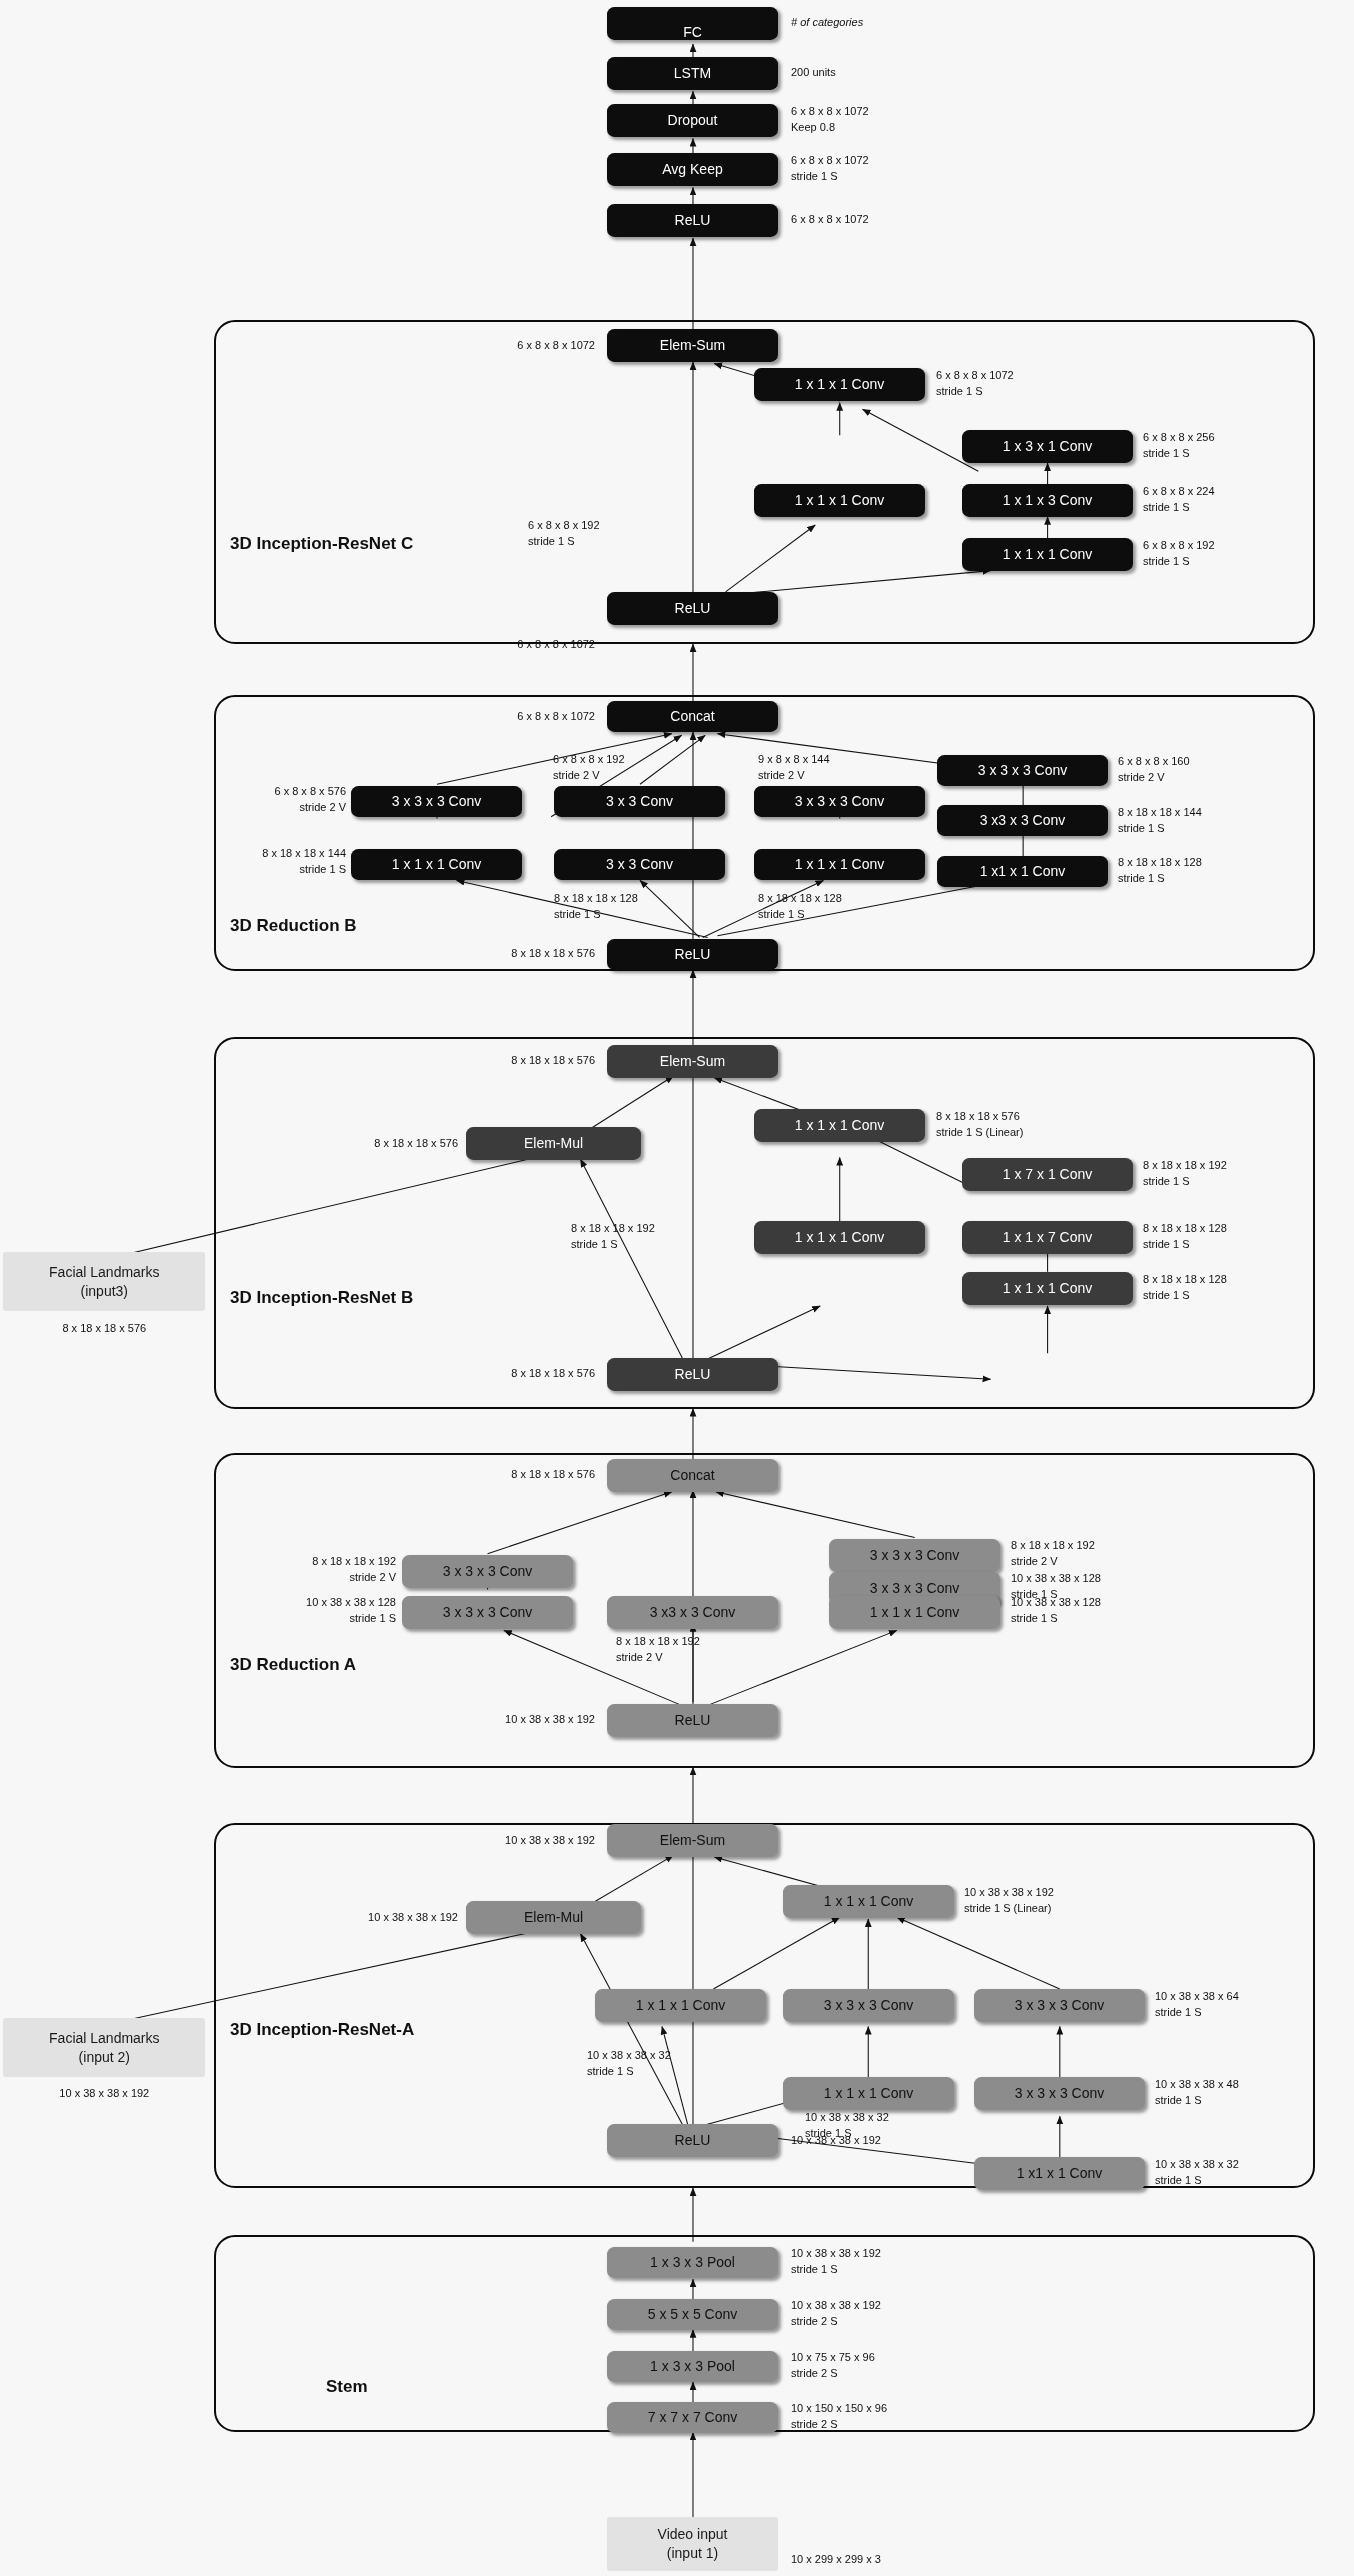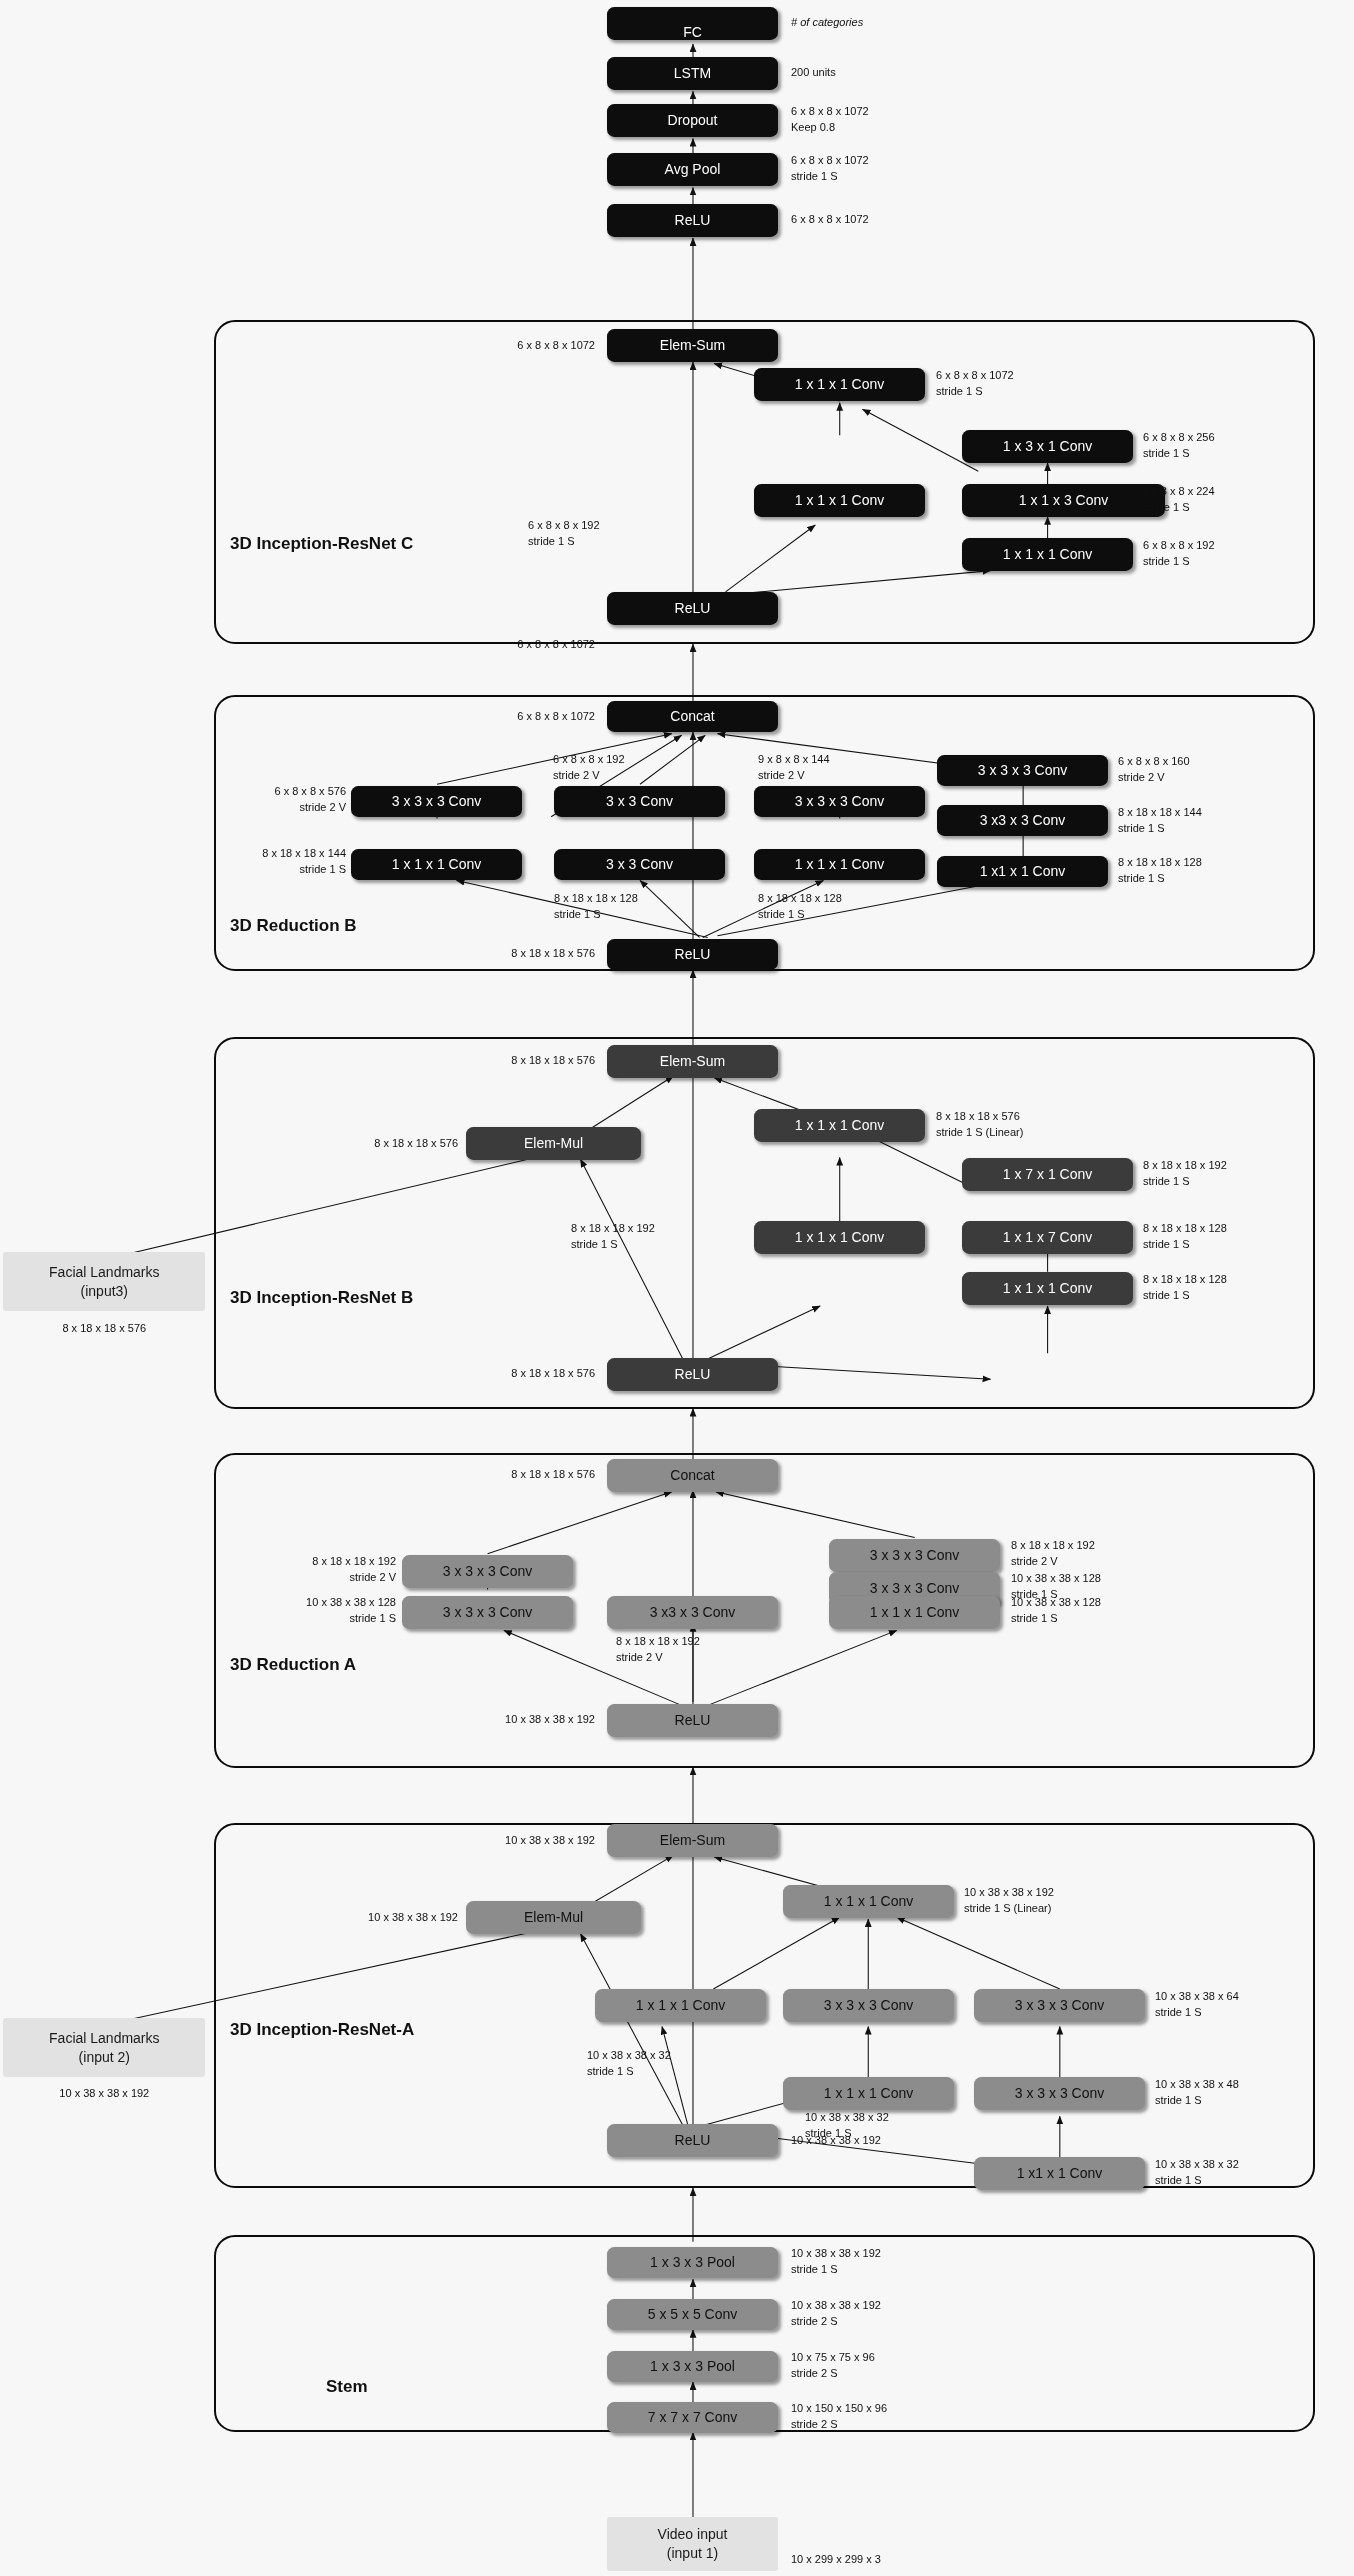--- a/index.html
+++ b/index.html
@@ -183,21 +183,21 @@
   </div>
   <div class="ann" style="left:791px; top:65px;">200 units</div>
 
   <div class="node n-black" style="left:607px; top:104px; width:171px; height:33px;">
     <span>Dropout</span>
   </div>
   <div class="ann" style="left:791px; top:104px; white-space:pre;">6 x 8 x 8 x 1072
 Keep 0.8</div>
 
   <div class="node n-black" style="left:607px; top:153px; width:171px; height:33px;">
-    <span>Avg Pool</span>
+    <span>Avg Keep</span>
   </div>
   <div class="ann" style="left:791px; top:153px; white-space:pre;">6 x 8 x 8 x 1072
 stride 1 S</div>
 
   <div class="node n-black" style="left:607px; top:204px; width:171px; height:33px;">
     <span>ReLU</span>
   </div>
   <div class="ann" style="left:791px; top:212px;">6 x 8 x 8 x 1072</div>
 
   <div class="grp" style="left:214px; top:320px; width:1101px; height:324px;"></div>
@@ -219,21 +219,21 @@
   </div>
   <div class="ann" style="left:1143px; top:430px; white-space:pre;">6 x 8 x 8 x 256
 stride 1 S</div>
 
   <div class="node n-black" style="left:754px; top:484px; width:171px; height:33px;">
     <span>1 x 1 x 1 Conv</span>
   </div>
   <div class="ann" style="left:528px; top:518px; white-space:pre;">6 x 8 x 8 x 192
 stride 1 S</div>
 
-  <div class="node n-black" style="left:962px; top:484px; width:203px; height:33px;">
+  <div class="node n-black" style="left:962px; top:484px; width:171px; height:33px;">
     <span>1 x 1 x 3 Conv</span>
   </div>
   <div class="ann" style="left:1143px; top:484px; white-space:pre;">6 x 8 x 8 x 224
 stride 1 S</div>
 
   <div class="node n-black" style="left:962px; top:538px; width:171px; height:33px;">
     <span>1 x 1 x 1 Conv</span>
   </div>
   <div class="ann" style="left:1143px; top:538px; white-space:pre;">6 x 8 x 8 x 192
 stride 1 S</div>

